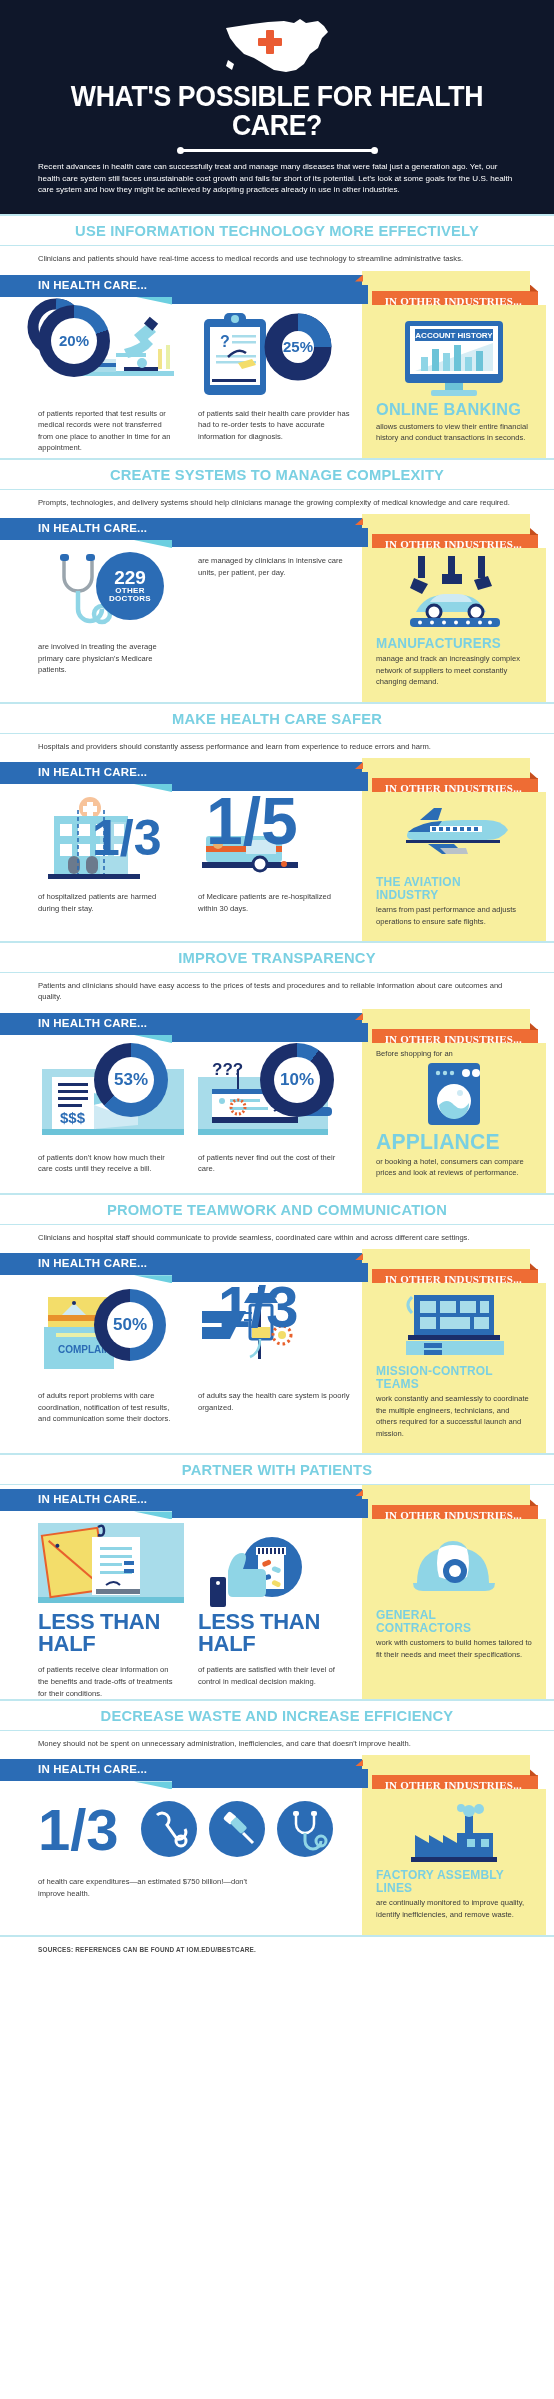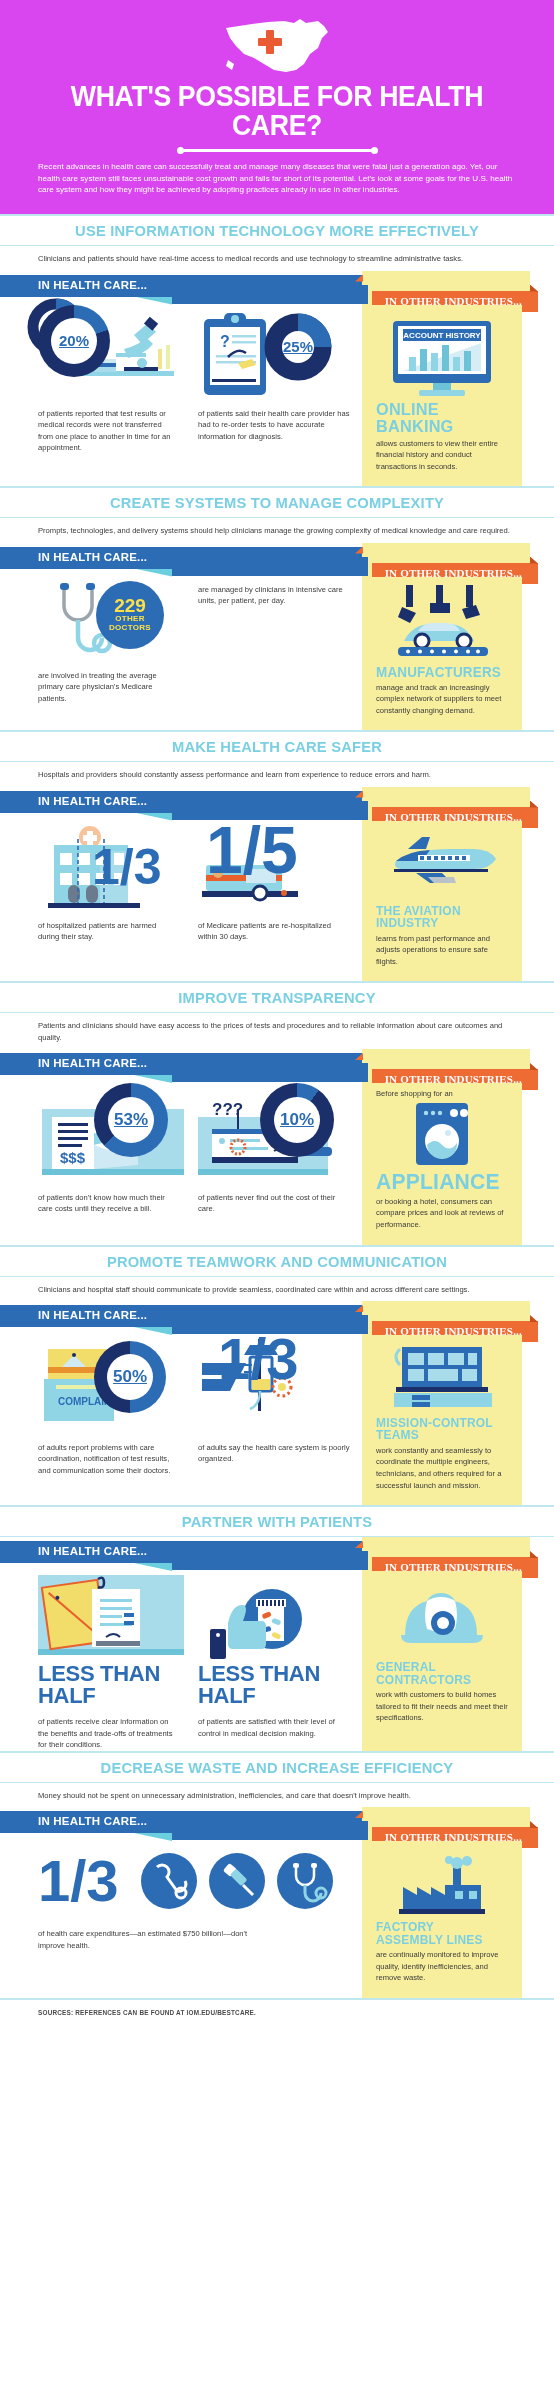--- a/index.html
+++ b/index.html
@@ -7,21 +7,21 @@
     width: 554px;
     background: #ffffff;
     font-family: "Liberation Sans", sans-serif;
     color: #3b3b3b;
     overflow-x: hidden;
   }
   .infographic { width: 554px; position: relative; }
 
   
   .hero {
-    background: #d946ef;
+    background: #0f172a;
     padding: 14px 0 18px 0;
     text-align: center;
   }
   .us-map { margin: 0 auto 4px auto; width: 110px; height: 62px; display:block; }
   .hero-title {
     font-family: "Liberation Sans Narrow","Liberation Sans", sans-serif;
     font-weight: bold;
     font-size: 29px;
     letter-spacing: -0.4px;
     color: #ffffff;
@@ -102,21 +102,21 @@
     position: absolute; left: 355px; top: 4px; width: 8px; height: 7px;
     background: #ee6c34; clip-path: polygon(100% 0, 100% 100%, 0 100%);
   }
 
   
   .sec-body { position: relative; display: flex; align-items: flex-start; }
   .col { width: 168px; padding: 0 12px; }
   .col.c1 { padding-left: 38px; width: 186px; }
   .col.c2 { width: 176px; }
   .col.c3 {
-    width: 160px; background: #f8ef9e; align-self: stretch;
+    width: 184px; background: #f8ef9e; align-self: stretch;
     padding: 6px 14px 14px 14px;
   }
   .viz { height: 96px; position: relative; display:flex; align-items:flex-end; }
   .cap {
     font-size: 7.6px; line-height: 1.52; color: #3b3b3b; padding-top: 7px;
   }
   .ind-name {
     font-family: "Liberation Sans Narrow","Liberation Sans", sans-serif;
     font-weight: bold; color: #7ad0e2; font-size: 17px; line-height: 1.0;
     letter-spacing: .2px; margin-bottom: 2px; transform: scaleX(0.96);
@@ -129,24 +129,24 @@
     font-family: "Liberation Sans Narrow","Liberation Sans", sans-serif;
     font-weight: bold; color: #2b6cb5; font-size: 22px; line-height: 1;
     letter-spacing: -0.3px; margin-bottom: 7px;
   }
 
   
   .donut { position: relative; }
   .donut .val {
     position: absolute; inset: 0; display:flex; align-items:center; justify-content:center;
     font-family: "Liberation Sans Narrow","Liberation Sans", sans-serif;
-    font-weight: bold; color: #2b6cb5; text-decoration: underline;
+    font-weight: bold; color: #2b6cb5;
   }
   .circle-badge {
-    border-radius: 50%; background: #2b6cb5; color: #fde047;
+    border-radius: 50%; background: #2b6cb5; color: #ffffff;
     display:flex; flex-direction:column; align-items:center; justify-content:center;
     font-family: "Liberation Sans Narrow","Liberation Sans", sans-serif; font-weight:bold;
   }
   .circle-badge .n { font-size: 19px; line-height: .95; }
   .circle-badge .u { font-size: 8px; line-height: 1.05; letter-spacing:.3px; }
 
   .frac {
     font-family: "Liberation Sans Narrow","Liberation Sans", sans-serif;
     font-weight: bold; color: #2b6cb5; line-height: .82;
   }

